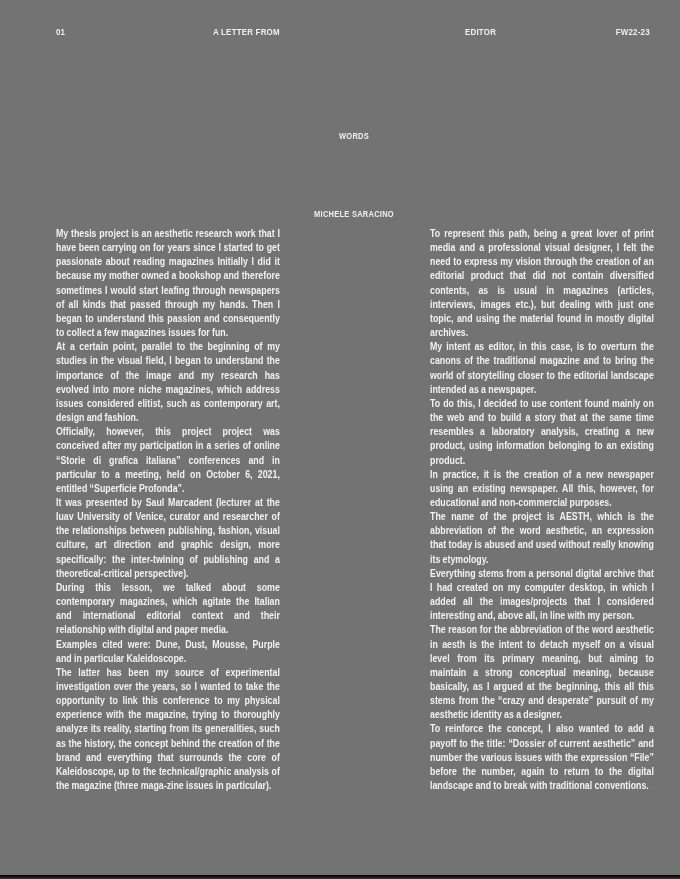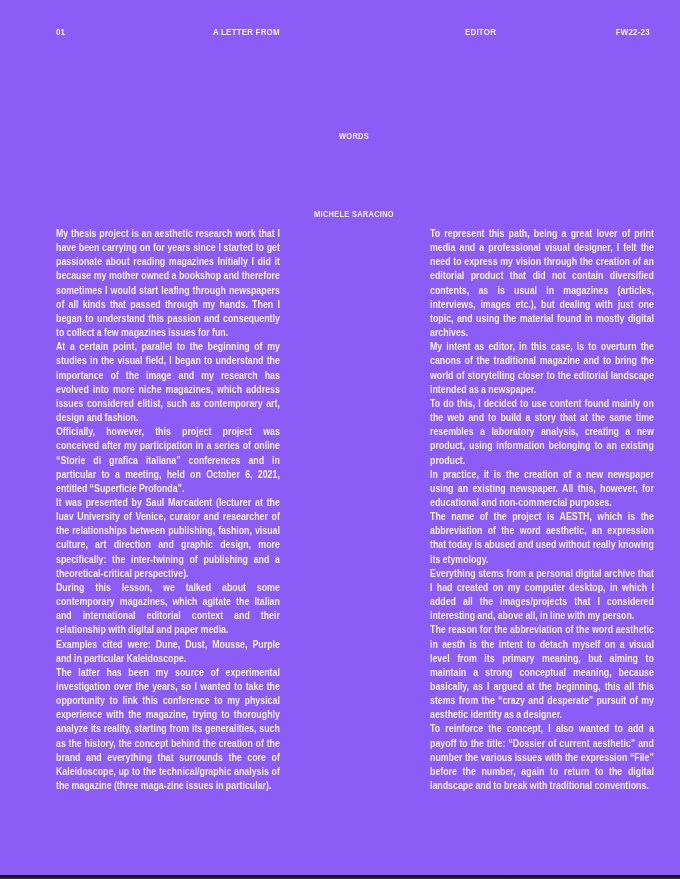--- a/index.html
+++ b/index.html
@@ -4,21 +4,21 @@
 <style>
   html, body {
     margin: 0;
     padding: 0;
     background: #000;
   }
   .page {
     position: relative;
     width: 680px;
     height: 879px;
-    background: #8b5cf6;
+    background: #737373;
     overflow: hidden;
     font-family: "Liberation Sans", sans-serif;
     color: #efefef;
     -webkit-font-smoothing: antialiased;
   }
   .caps {
     position: absolute;
     top: 27px;
     font-size: 9px;
     font-weight: 700;

